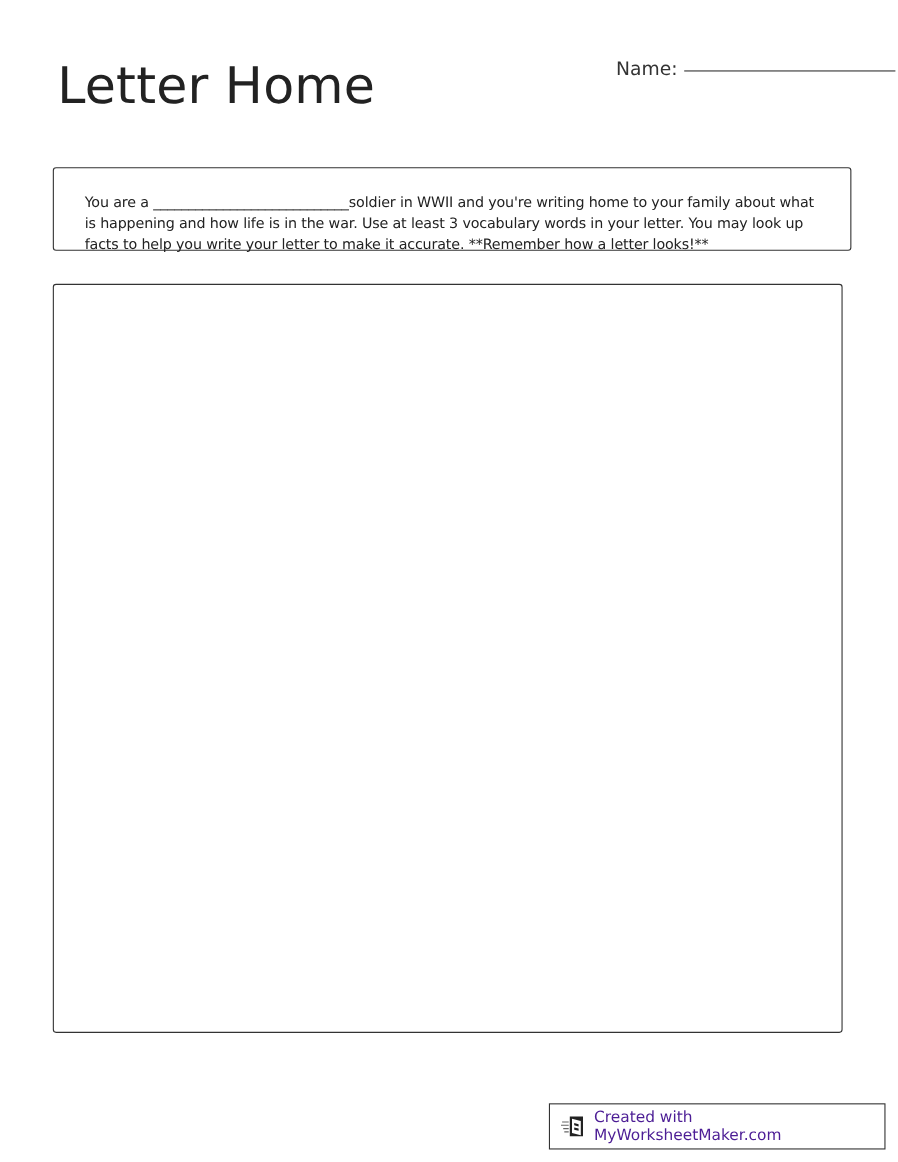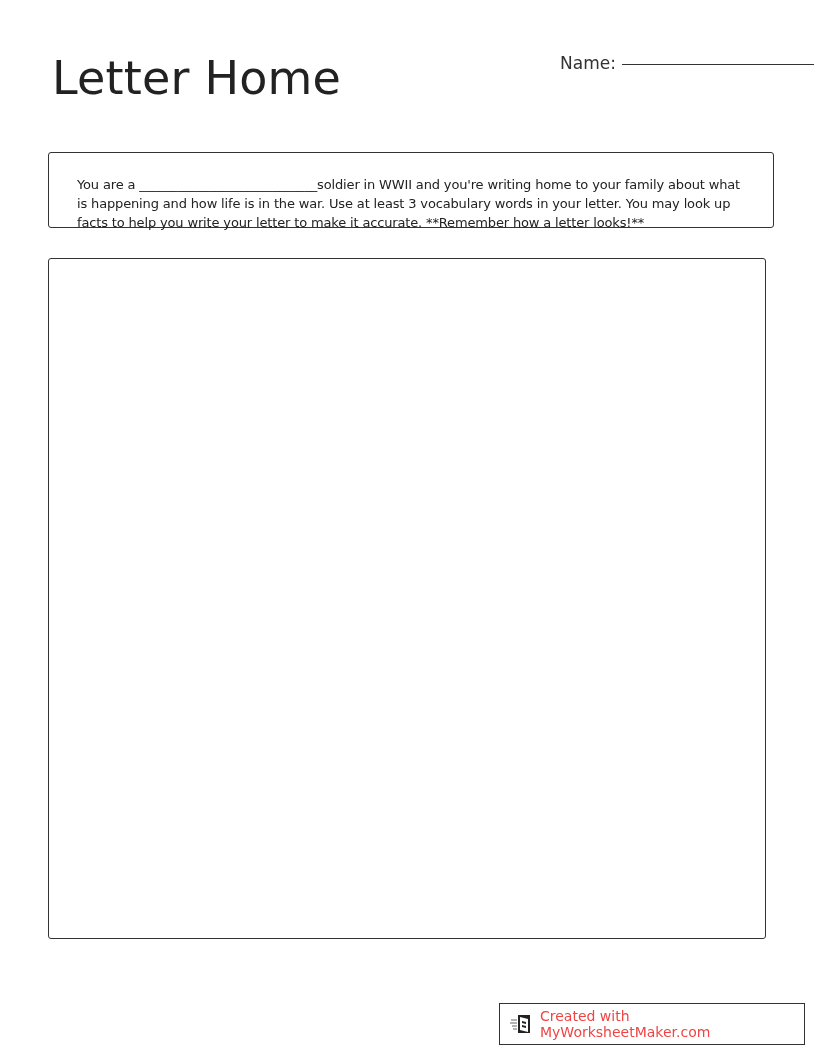--- a/index.html
+++ b/index.html
@@ -75,21 +75,21 @@
       left: 499px;
       top: 1003px;
       width: 306px;
       height: 42px;
       border: 1.5px solid #333333;
       box-sizing: border-box;
       display: flex;
       align-items: center;
       padding-left: 10px;
       font-size: 14px;
-      color: #ef4444;
+      color: #4c1d95;
       justify-content: center;
     }
     .footer-badge .logo {
       width: 24px;
       height: 22px;
       margin-right: 6px;
       display: inline-block;
     }
   </style>
 </head>

